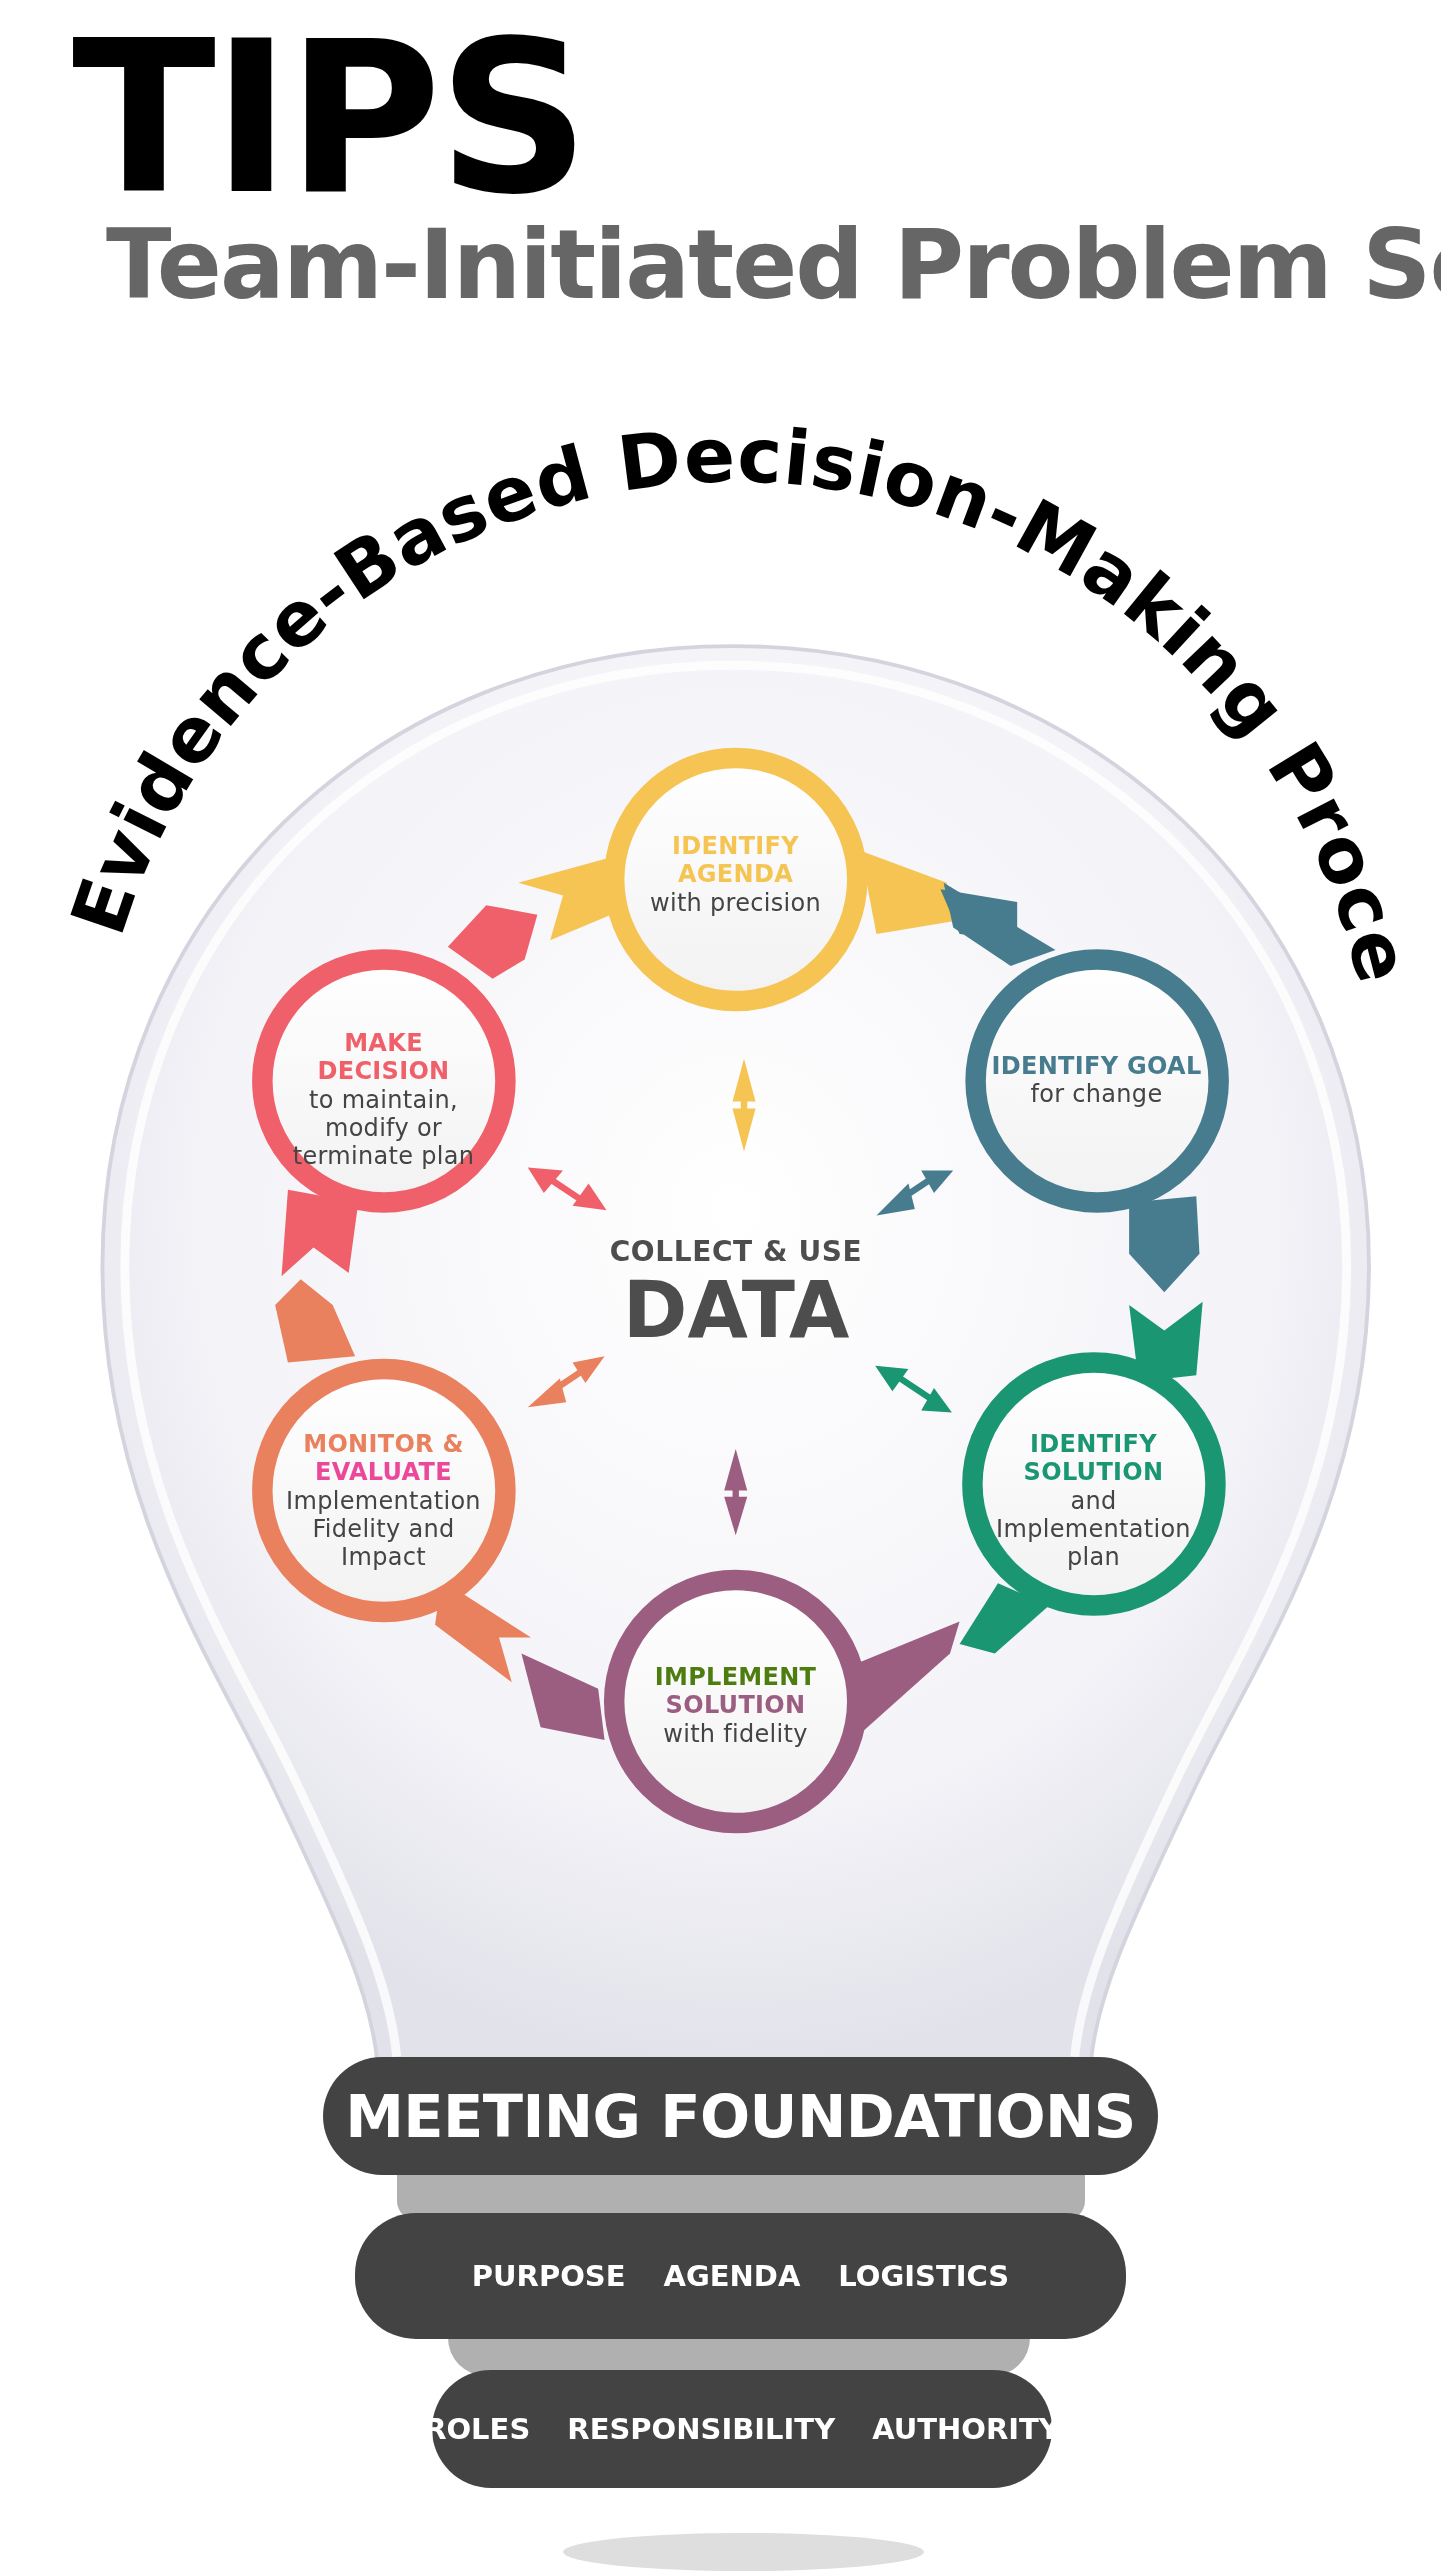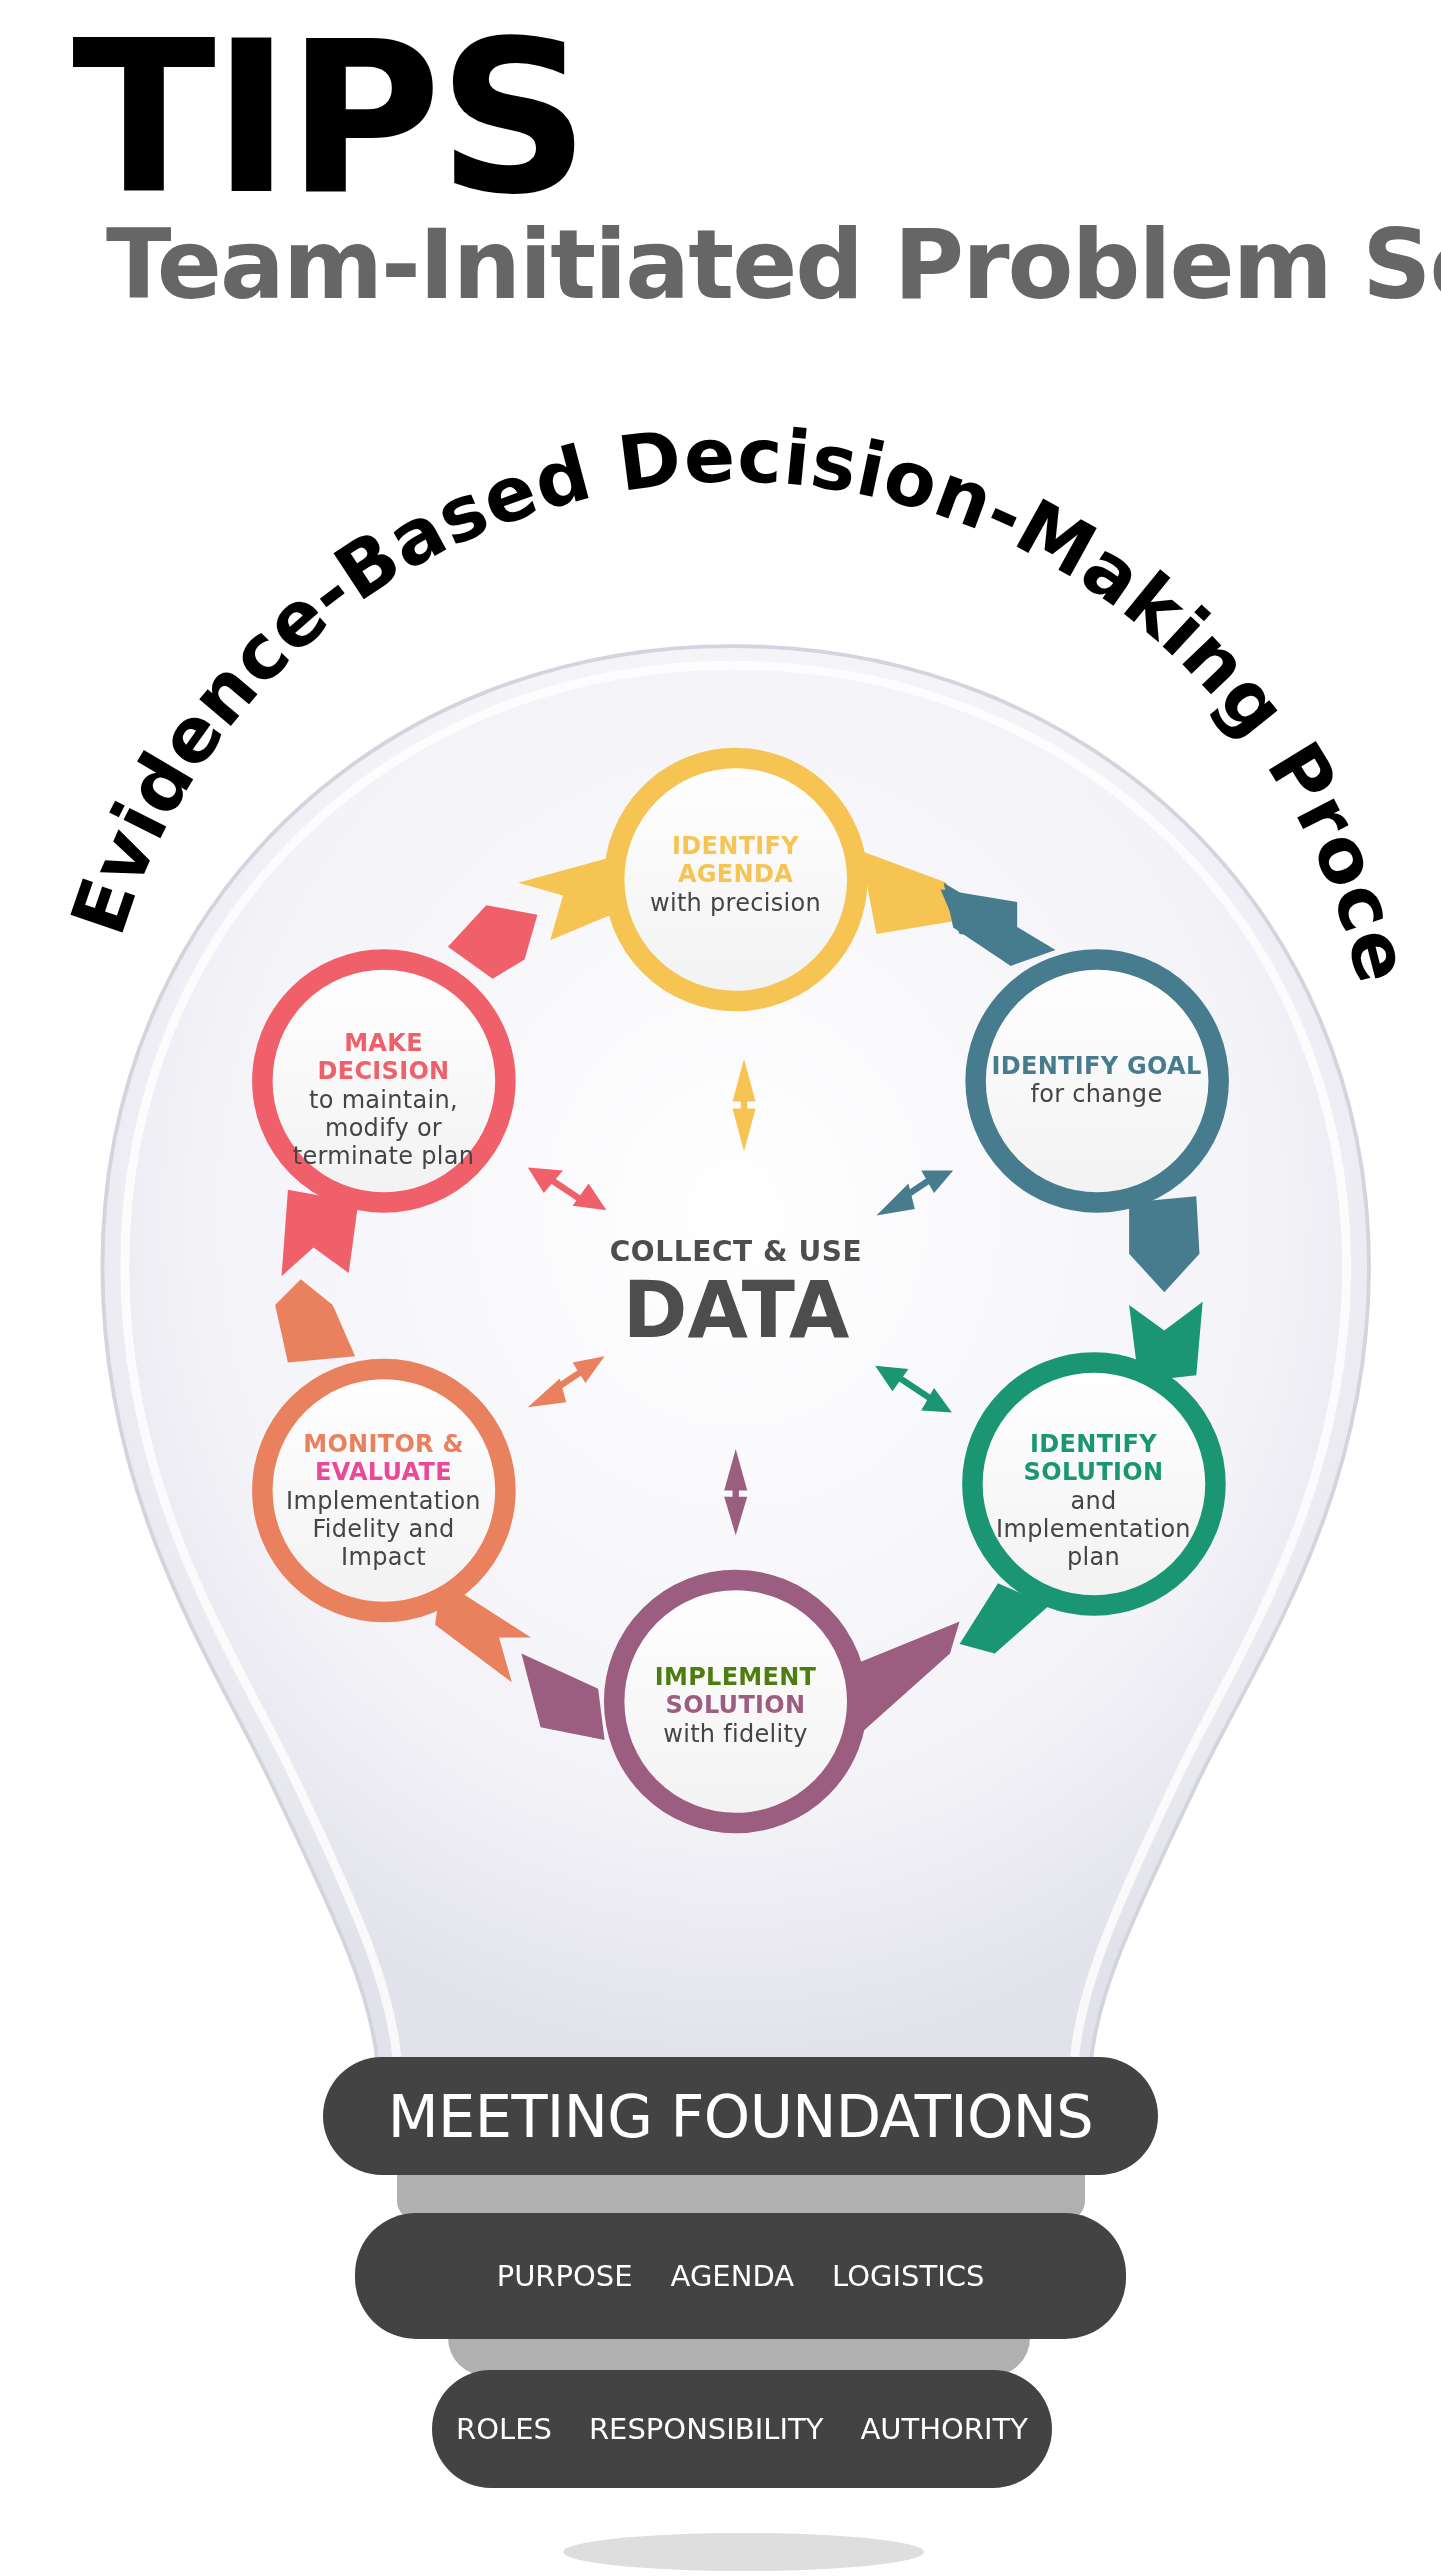--- a/index.html
+++ b/index.html
@@ -8,21 +8,21 @@
   .abs { position:absolute; }
   #title-main { left:72px; top:12.8px; font-size:211px; font-weight:bold; color:#000; letter-spacing:-3.8px; line-height:1; }
   #title-sub { left:106px; top:217px; font-size:96px; font-weight:bold; color:#666666; letter-spacing:-1.9px; line-height:1; white-space:nowrap; }
   svg.full { position:absolute; left:0; top:0; }
   .step-text { position:absolute; width:217px; text-align:center; line-height:1.18; }
   .step-title { font-weight:bold; font-size:24px; letter-spacing:0.3px; display:block; }
   .step-desc { font-size:24px; color:#444; display:block; letter-spacing:0.3px; }
   #center-label { left:576px; top:1235px; width:320px; text-align:center; color:#4d4d4d; }
   #center-small { font-size:28px; font-weight:bold; display:block; letter-spacing:0.6px; }
   #center-big { font-size:78px; font-weight:bold; display:block; line-height:1; margin-top:2.6px; }
-  .bar { position:absolute; background:#434343; color:#fff; font-weight:normal; display:flex;
+  .bar { position:absolute; background:#434343; color:#fff; font-weight:bold; display:flex;
          align-items:center; justify-content:center; border-radius:61px/61px; }
   .bar span { white-space:nowrap; }
   #bar-1 { left:323px; top:2057px; width:835px; height:118px; font-size:59px; letter-spacing:-0.6px; }
   #bar-2 { left:355px; top:2213px; width:771px; height:126px; font-size:29px; gap:38px; }
   #bar-3 { left:432px; top:2370px; width:620px; height:118px; font-size:29px; gap:37px; }
   .neck { position:absolute; background:#b0b0b0; }
   #shadow { left:563px; top:2533px; width:361px; height:38px; border-radius:50%; background:#dedede; }
 </style>
 </head>
 <body>

